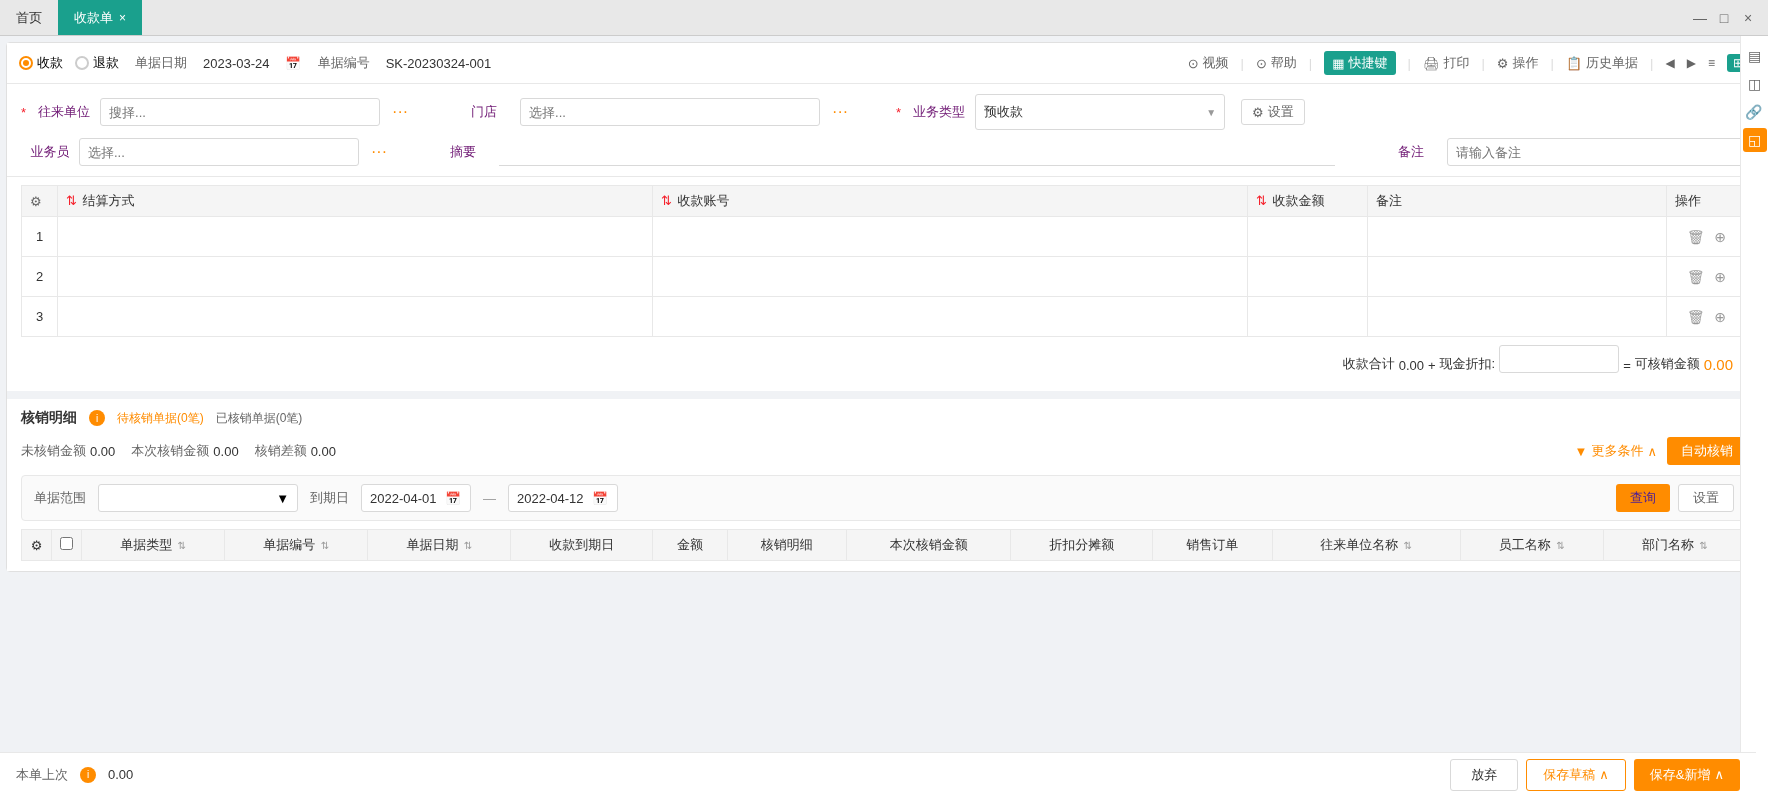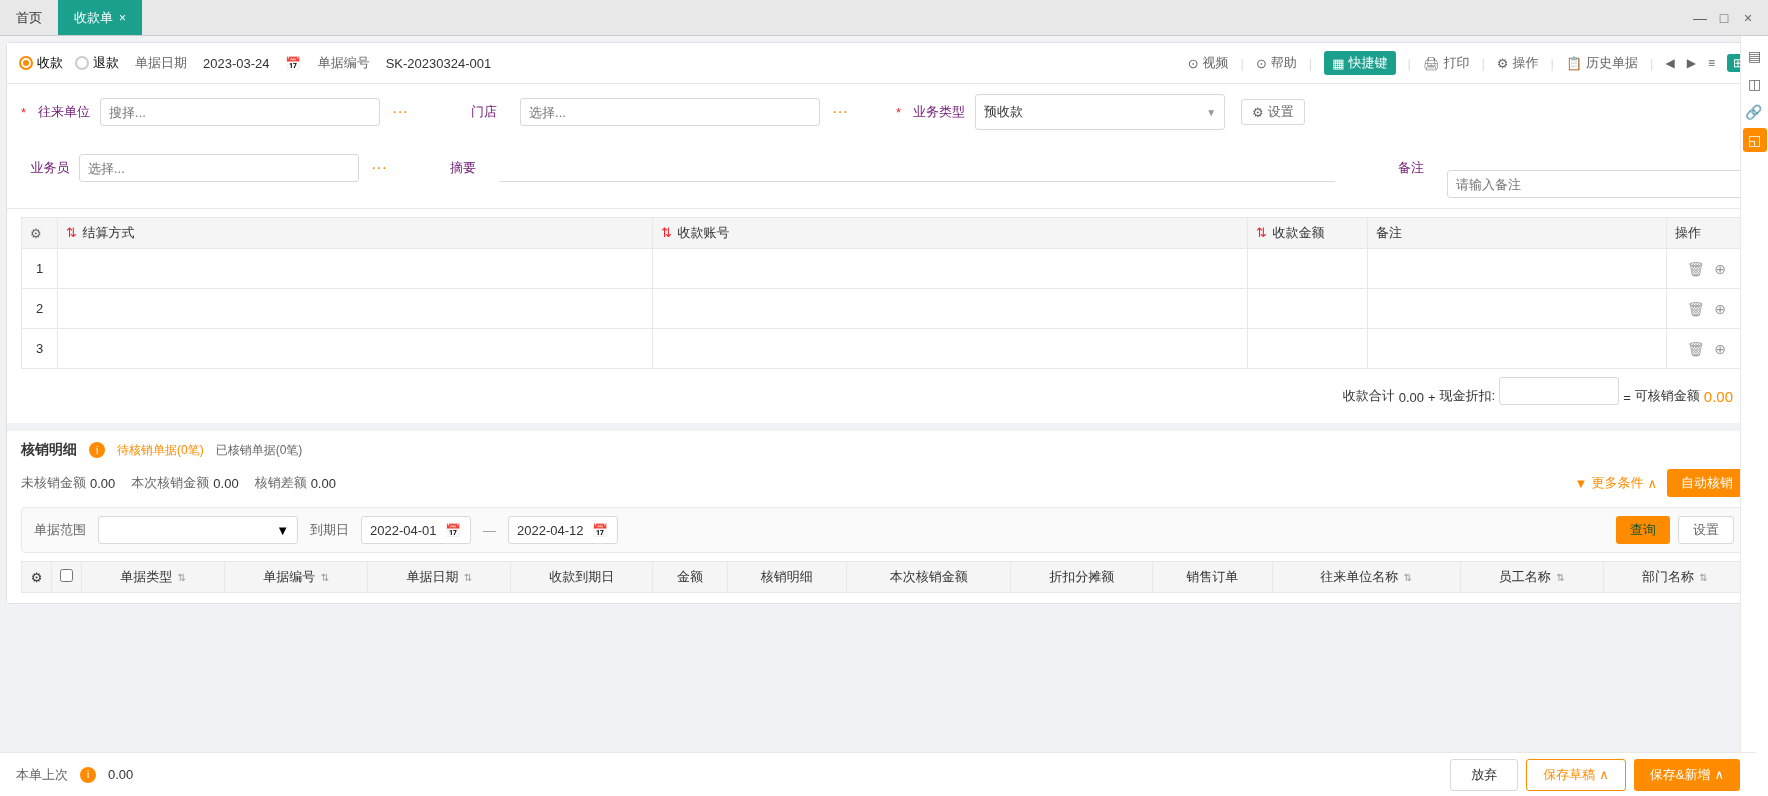--- a/index.html
+++ b/index.html
@@ -90,21 +90,21 @@
     .filter-btn { display: flex; align-items: center; gap: 4px; color: #ff8c00; cursor: pointer; font-size: 13px; margin-left: auto; }
     .auto-btn { background: #ff8c00; color: #fff; border: none; border-radius: 3px; padding: 5px 14px; cursor: pointer; font-size: 13px; }
     .filter-area { display: flex; align-items: center; gap: 12px; padding: 8px 12px; border: 1px solid #e8e8e8; border-radius: 4px; background: #fafafa; margin-bottom: 8px; }
     .filter-label { color: #666; }
     .filter-select { display: flex; align-items: center; border: 1px solid #d9d9d9; border-radius: 3px; height: 28px; padding: 0 8px; background: #fff; cursor: pointer; width: 200px; gap: 4px; }
     .filter-select-value { flex: 1; color: #999; }
     .date-input { border: 1px solid #d9d9d9; border-radius: 3px; height: 28px; padding: 0 8px; width: 110px; display: flex; align-items: center; gap: 4px; background: #fff; cursor: pointer; }
     .date-value { color: #333; flex: 1; font-size: 13px; }
     .cal-icon { color: #ccc; font-size: 13px; }
     .date-range-sep { color: #999; }
-    .query-btn { background: #ff8c00; color: #14532d; border: none; border-radius: 3px; padding: 5px 14px; cursor: pointer; }
+    .query-btn { background: #ff8c00; color: #4c1d95; border: none; border-radius: 3px; padding: 5px 14px; cursor: pointer; }
     .settings-btn2 { border: 1px solid #d9d9d9; border-radius: 3px; padding: 4px 14px; background: #fff; cursor: pointer; color: #666; }
     .btn-group-right { margin-left: auto; display: flex; gap: 8px; }
 
     
     .bottom-table { width: 100%; border-collapse: collapse; }
     .bottom-table th {
       background: #f5f5f5; border: 1px solid #e8e8e8; padding: 6px 8px; font-weight: 500; color: #333; white-space: nowrap; font-size: 12px;
     }
     .sort-icon { color: #999; font-size: 10px; margin-left: 2px; }
 
@@ -232,21 +232,21 @@
       <span class="form-label" style="min-width:42px;margin-left:8px;">业务员</span>
       <input class="form-input" style="max-width: 280px;" type="text" placeholder="选择...">
       <span class="dots-btn">···</span>
 
       <div style="width:32px;"></div>
       <span class="form-label">摘要</span>
       <input class="summary-input" type="text" style="">
 
       <div style="width:32px;"></div>
       <span class="form-label">备注</span>
-      <input class="memo-input" type="text" style="max-width: 300px; flex: 1 1 0%; margin-top: 32px;" placeholder="请输入备注">
+      <input class="memo-input" type="text" style="max-width: 300px; flex: 1 1 0%;" placeholder="请输入备注">
     </div>
   </div>
 
   <div class="table-section">
     <table class="data-table">
       <thead>
         <tr>
           <th style="width:36px;">
             <span class="gear-icon">⚙</span>
           </th>

